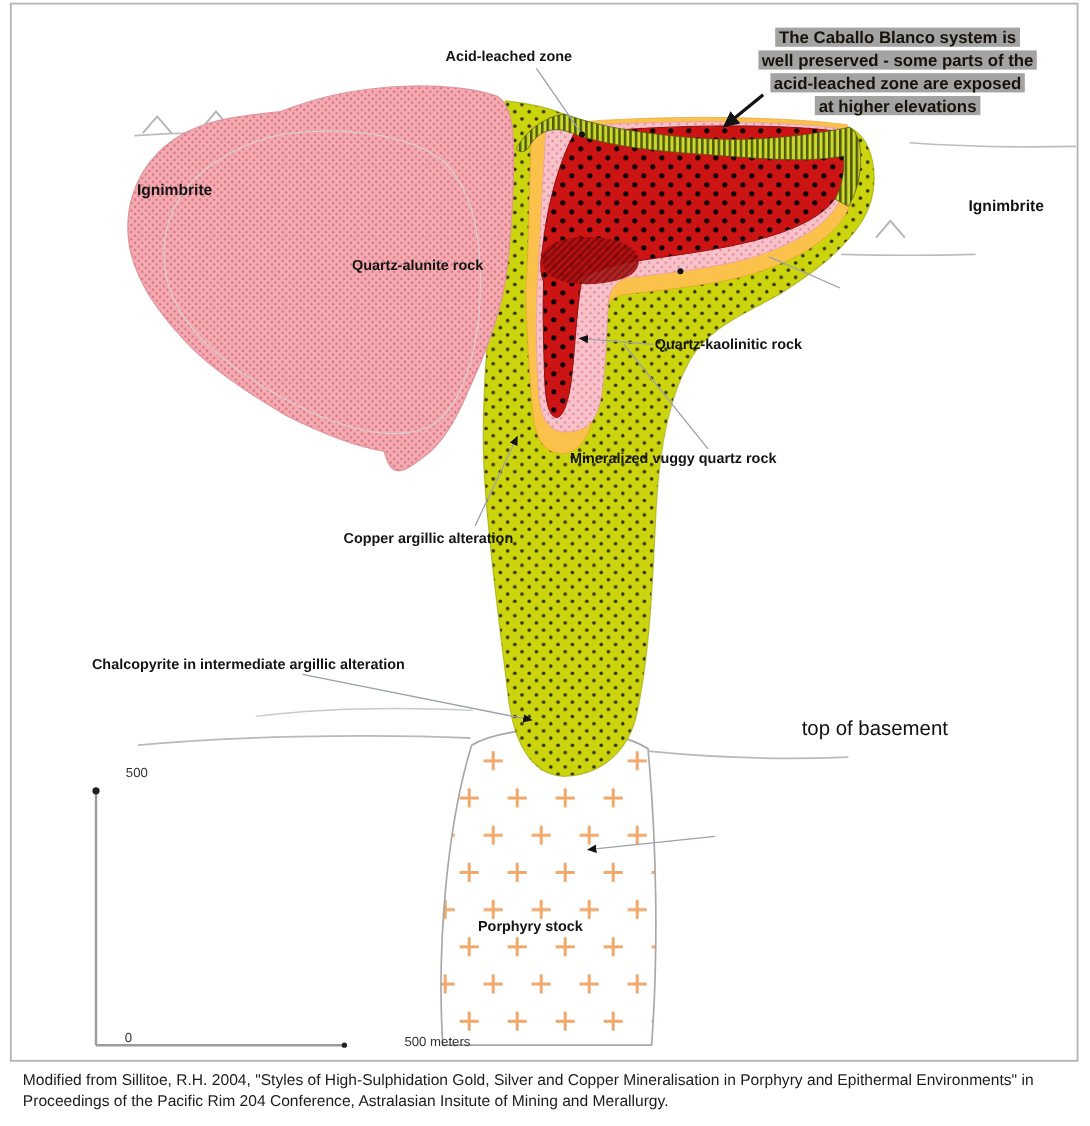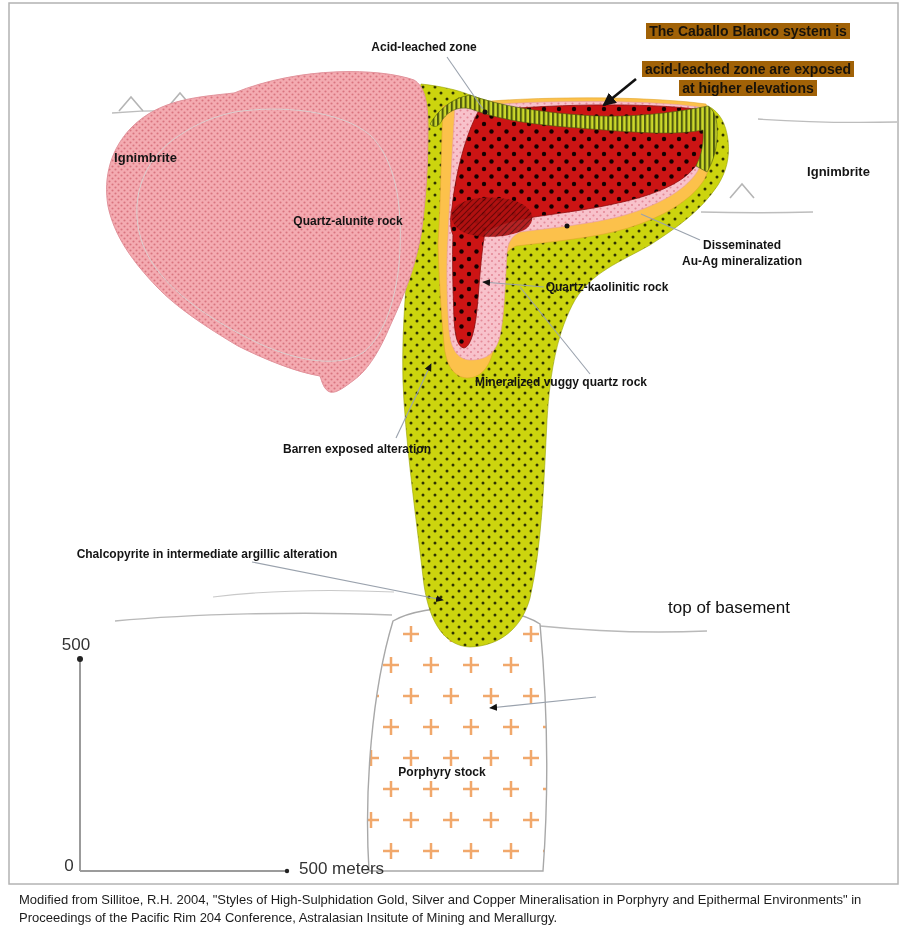--- a/index.html
+++ b/index.html
@@ -1,24 +1,24 @@
 <!DOCTYPE html>
 <html><head>
 <meta charset="utf-8">
 <style>
   html,body{margin:0;padding:0;background:#ffffff;}
   #fig{position:relative;width:908px;height:938px;background:#fff;font-family:"Liberation Sans",sans-serif;overflow:hidden;}
   #fig svg{position:absolute;left:0;top:0;}
   .lbl{position:absolute;transform:translate(-50%,-50%);font:bold 12px "Liberation Sans",sans-serif;color:#141414;white-space:nowrap;text-align:center;line-height:1.35;}
   .lbl-ig{font-size:13px;padding-left:21px;}
   .lbl-basement{font-weight:400;font-size:17px;color:#101010;}
-  .lbl-scale{font-weight:400;font-size:17px;color:#333;}
+  .lbl-scale{font-weight:400;font-size:11px;color:#333;margin-left:38px;}
   .lbl-left{transform:translate(0,-50%);}
   .note{position:absolute;left:598px;top:22px;width:300px;text-align:center;font:bold 14px/19px "Liberation Sans",sans-serif;color:#17120a;}
-  .note span{background:#a16207;padding:0 3px;}
+  .note span{background:#a3a3a3;padding:0 3px;}
   .caption{position:absolute;left:8px;top:891px;width:884px;font:13px/1.42 "Liberation Sans",sans-serif;color:#1c1c1c;margin-left:11px;}
 </style>
 </head>
 <body>
 
 <div id="fig">
 
 <svg width="908" height="888" viewBox="0 0 908 888">
   <defs>
     <pattern id="pGreen" width="12" height="12" patternUnits="userSpaceOnUse">
@@ -140,36 +140,32 @@
   <g>
     <line x1="80" y1="659" x2="80" y2="871" stroke="#9b9b9b" stroke-width="2"></line>
     <line x1="80" y1="871" x2="288" y2="871" stroke="#9b9b9b" stroke-width="2"></line>
     <circle cx="80" cy="659" r="3" fill="#222"></circle>
     <circle cx="287" cy="871" r="2.2" fill="#222"></circle>
   </g>
 </svg>
 
 <div class="note">
   <span>The Caballo Blanco system is</span><br>
-  <br>
+  <span>well preserved - some parts of the</span><br>
   <span>acid-leached zone are exposed</span><br>
   <span>at higher elevations</span>
 </div>
 
 <div class="lbl" style="left:424px;top:47px">Acid-leached zone</div>
 <div class="lbl lbl-ig" style="left:135px;top:158px">Ignimbrite</div>
 <div class="lbl lbl-ig" style="left:828px;top:172px">Ignimbrite</div>
 <div class="lbl" style="left:348px;top:221px">Quartz-alunite rock</div>
-<div class="lbl" style="left:742px;top:253px">
-  <span>Disseminated</span><br>
-  <span>Au-Ag mineralization</span>
-</div>
 <div class="lbl" style="left:607px;top:287px">Quartz-kaolinitic rock</div>
 <div class="lbl" style="left:561px;top:382px">Mineralized vuggy quartz rock</div>
-<div class="lbl" style="left:357px;top:449px">Barren exposed alteration</div>
+<div class="lbl" style="left:357px;top:449px">Copper argillic alteration</div>
 <div class="lbl" style="left:207px;top:554px">Chalcopyrite in intermediate argillic alteration</div>
 <div class="lbl lbl-basement" style="left:729px;top:608px">top of basement</div>
 <div class="lbl" style="left:442px;top:772px">Porphyry stock</div>
 
 <div class="lbl lbl-scale" style="left:76px;top:645px">500</div>
 <div class="lbl lbl-scale" style="left:69px;top:866px">0</div>
 <div class="lbl lbl-scale lbl-left" style="left:299px;top:869px">500 meters</div>
 
 <div class="caption">Modified from Sillitoe, R.H. 2004, "Styles of High-Sulphidation Gold, Silver and Copper Mineralisation in Porphyry and Epithermal Environments" in Proceedings of the Pacific Rim 204 Conference, Astralasian Insitute of Mining and Merallurgy.</div>
 

